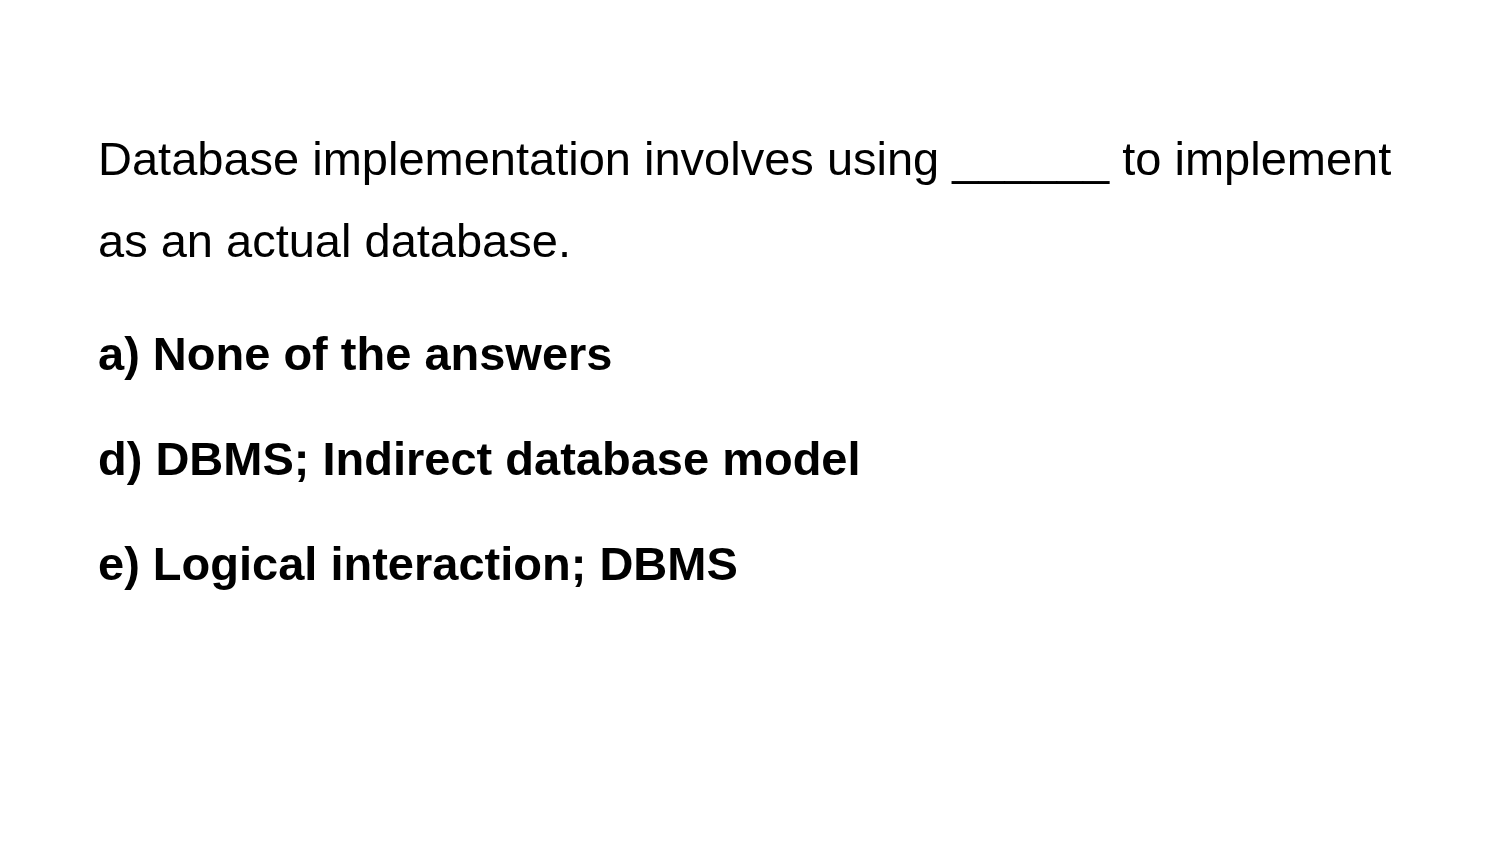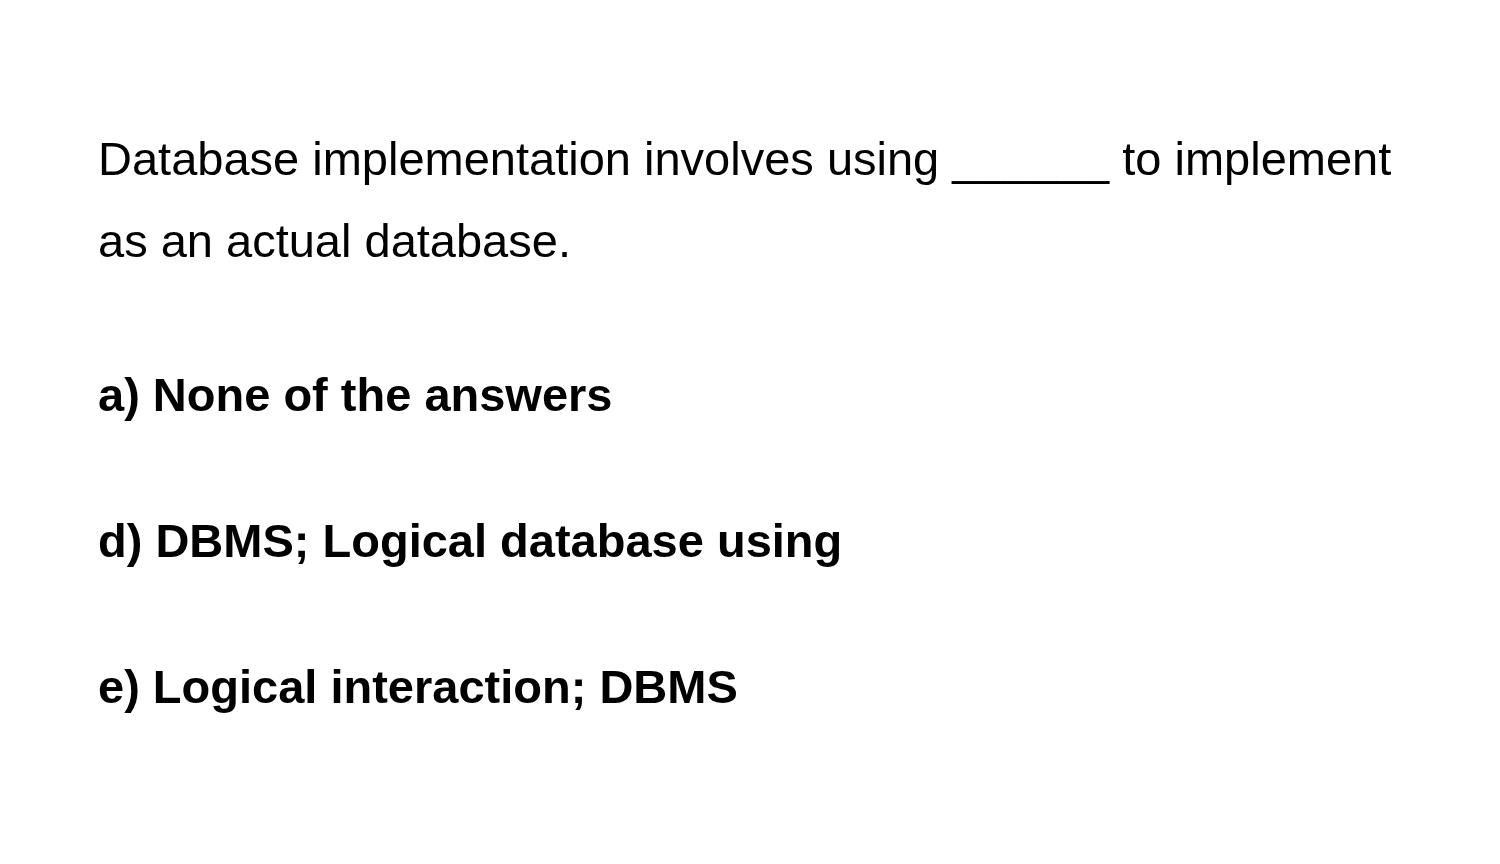--- a/index.html
+++ b/index.html
@@ -1,19 +1,18 @@
 <!DOCTYPE html>
 <html><head>
   <meta charset="utf-8">
   <style>
     * {
       margin: 12px;
       padding: 0;
       box-sizing: border-box;
-      gap: 41px;
     }
     body {
       width: 1500px;
       height: 864px;
       background: #ffffff;
       font-family: -apple-system, BlinkMacSystemFont, "Segoe UI", Helvetica, Arial, sans-serif;
       color: #000000;
       padding: 70px 50px 50px 50px;
       overflow: hidden;
     }
@@ -32,15 +31,15 @@
       line-height: 1.73;
       font-weight: 700;
     }
   </style>
 </head>
 <body>
 
 <div class="question-container">
   <div class="question-text">Database implementation involves using ______ to implement as an actual database.</div>
   <div class="option">a) None of the answers</div>
-  <div class="option">d) DBMS; Logical database using</div>
+  <div class="option">d) DBMS; Indirect database model</div>
   <div class="option">e) Logical interaction; DBMS</div>
 </div>
 
 </body></html>

